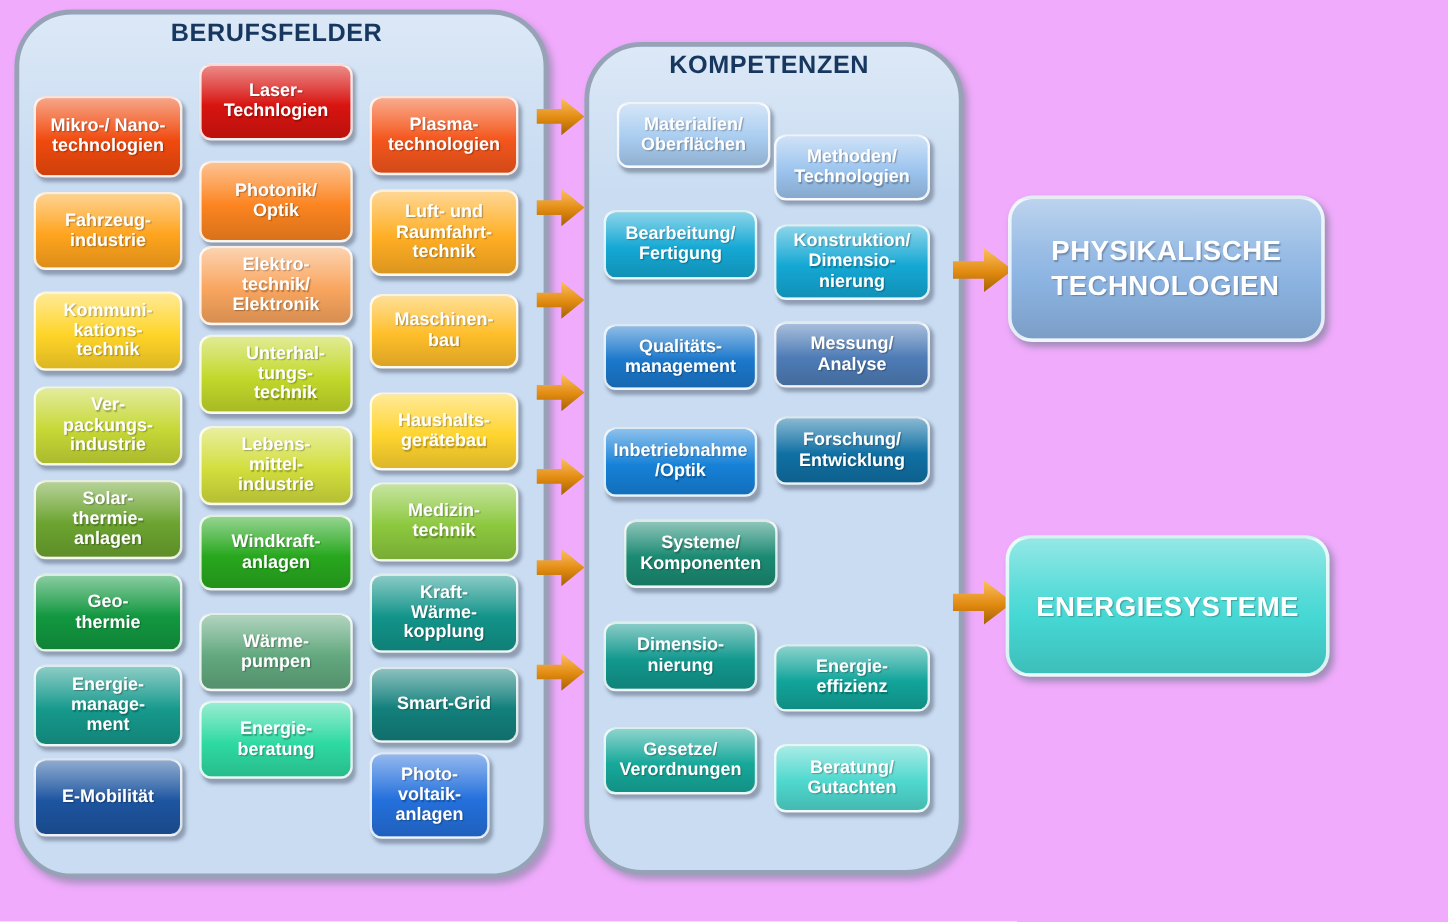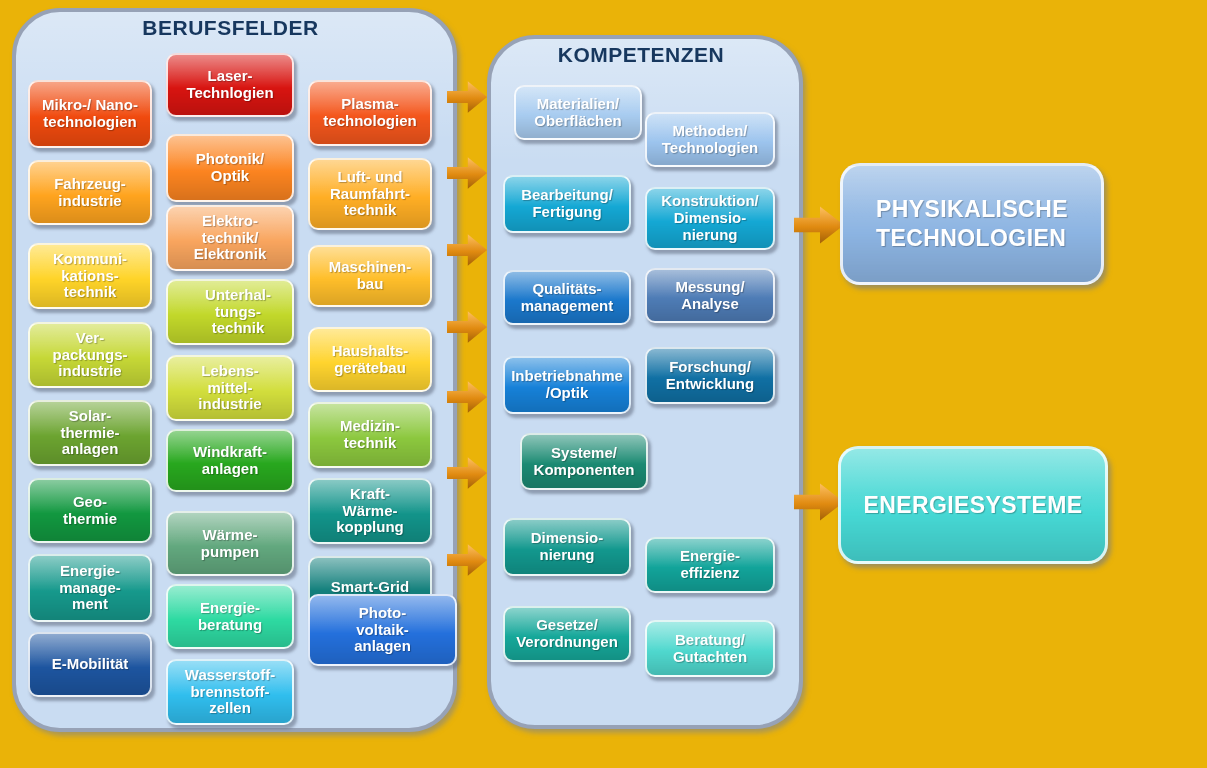--- a/index.html
+++ b/index.html
@@ -1,17 +1,17 @@
 <!DOCTYPE html>
 <html><head>
 <meta charset="utf-8">
 <style>
   html,body{margin:0;padding:0;background:#fff;}
   #stage{
-    position:relative;width:1207px;height:768px;background:#eab308;
+    position:relative;width:1207px;height:768px;background:#f0abfc;
     font-family:"Liberation Sans",sans-serif;overflow:hidden;text-decoration:underline;
   }
   .panel{
     position:absolute;border-radius:48px;border:4px solid #97A2B6;
     background:linear-gradient(180deg,rgba(255,255,255,.35),rgba(255,255,255,0) 18%),var(--c,#C9DCF2);
     box-shadow:3px 4px 5px rgba(120,130,150,.55);
   }
   .panel-title{
     position:absolute;text-align:center;font-size:21px;font-weight:bold;
     letter-spacing:.5px;color:#17375E;
@@ -83,40 +83,37 @@
 technik</div>
   <div class="box" style="left: 166px; top: 355px; width: 128px; height: 66px; --c: #D2DE3C;">Lebens-
 mittel-
 industrie</div>
   <div class="box" style="left: 166px; top: 429px; width: 128px; height: 63px; --c: #28A81E;">Windkraft-
 anlagen</div>
   <div class="box" style="left: 166px; top: 511px; width: 128px; height: 65px; --c: #62A87E;">Wärme-
 pumpen</div>
   <div class="box" style="left: 166px; top: 584px; width: 128px; height: 65px; --c: #2EDAA2;">Energie-
 beratung</div>
-  <div class="box" style="left: 166px; top: 659px; width: 128px; height: 66px; --c: #30BEEE;">Wasserstoff-
-brennstoff-
-zellen</div>
 
   <div class="box" style="left: 308px; top: 80px; width: 124px; height: 66px; --c: #F4561C;">Plasma-
 technologien</div>
   <div class="box" style="left: 308px; top: 158px; width: 124px; height: 72px; --c: #FFAE24;">Luft- und
 Raumfahrt-
 technik</div>
   <div class="box" style="left: 308px; top: 245px; width: 124px; height: 62px; --c: #FFBE2A;">Maschinen-
 bau</div>
   <div class="box" style="left: 308px; top: 327px; width: 124px; height: 65px; --c: #FFD42E;">Haushalts-
 gerätebau</div>
   <div class="box" style="left: 308px; top: 402px; width: 124px; height: 66px; --c: #8CC83E;">Medizin-
 technik</div>
   <div class="box" style="left: 308px; top: 478px; width: 124px; height: 66px; --c: #12948A;">Kraft-
 Wärme-
 kopplung</div>
   <div class="box" style="left: 308px; top: 556px; width: 124px; height: 63px; --c: #13807C;">Smart-Grid</div>
-  <div class="box" style="left: 308px; top: 594px; width: 149px; height: 72px; --c: #2470DC;">Photo-
+  <div class="box" style="left: 308px; top: 627px; width: 100px; height: 72px; --c: #2470DC;">Photo-
 voltaik-
 anlagen</div>
 
   <div class="arrow" style="left: 447px; top: 80px; width: 40px; height: 34px; --c: #E08A10;"></div>
   <div class="arrow" style="left: 447px; top: 156px; width: 40px; height: 34px; --c: #E08A10;"></div>
   <div class="arrow" style="left: 447px; top: 233px; width: 40px; height: 34px; --c: #E08A10;"></div>
   <div class="arrow" style="left: 447px; top: 310px; width: 40px; height: 34px; --c: #E08A10;"></div>
   <div class="arrow" style="left: 447px; top: 380px; width: 40px; height: 34px; --c: #E08A10;"></div>
   <div class="arrow" style="left: 447px; top: 456px; width: 40px; height: 34px; --c: #E08A10;"></div>
   <div class="arrow" style="left: 447px; top: 543px; width: 40px; height: 34px; --c: #E08A10;"></div>

